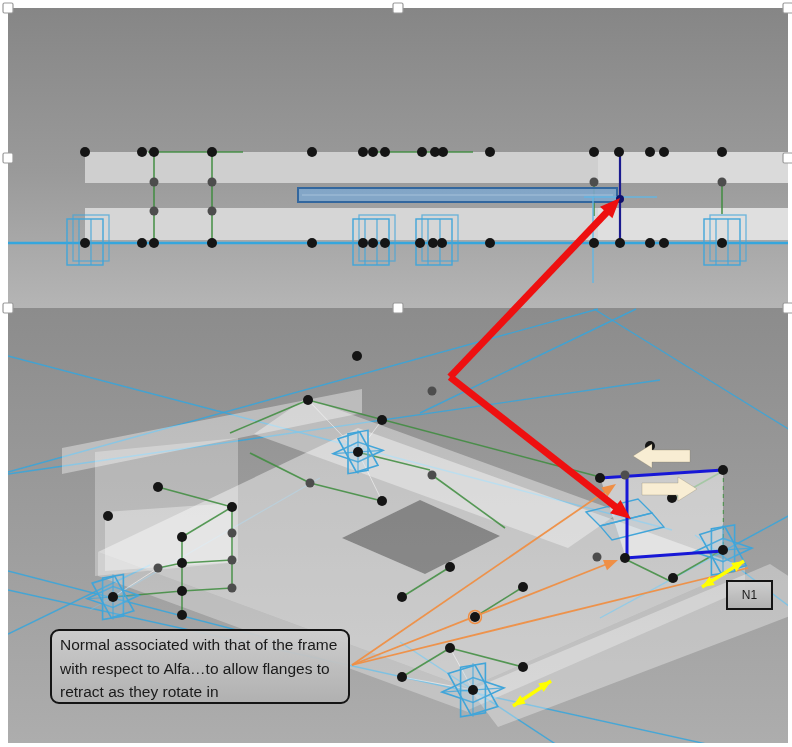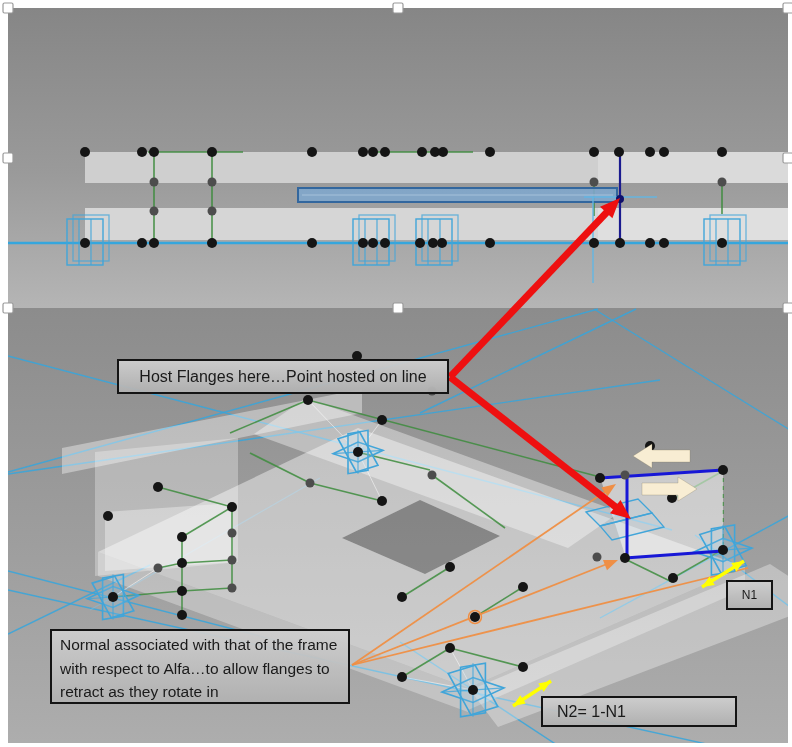--- a/index.html
+++ b/index.html
@@ -6,21 +6,21 @@
   #stage{position:relative;width:792px;height:747px;background:#ffffff;overflow:hidden;
          font-family:"Liberation Sans",sans-serif;}
   #scene{position:absolute;left:0;top:0;z-index:1;}
   .callout{position:absolute;z-index:2;box-sizing:border-box;
            background:linear-gradient(180deg, rgba(206,206,206,0.95), rgba(177,177,177,0.95));
            border:2px solid #141414;color:#1a1a1a;
            font-family:"Liberation Sans",sans-serif;}
   #host-box{left:117px;top:359px;width:332px;height:35px;display:flex;align-items:center;
             justify-content:center;font-size:16px;}
   #normal-box{left:50px;top:629px;width:300px;height:75px;padding:2px 8px;
-              font-size:15.5px;line-height:23.5px;}
+              font-size:15.5px;line-height:23.5px;border-radius:9px;}
   #n1-box{left:726px;top:580px;width:47px;height:30px;display:flex;align-items:center;
           justify-content:center;font-size:12px;}
   #n2-box{left:541px;top:696px;width:196px;height:31px;display:flex;align-items:center;
           padding-left:14px;font-size:16px;}
 </style>
 </head>
 <body>
 
 <div id="stage">
   <svg id="scene" width="792" height="747" viewBox="0 0 792 747">
@@ -298,20 +298,18 @@
         <rect x="393" y="3" width="10" height="10" rx="1.5" fill="#ffffff" stroke="#9a9a9a" stroke-width="1.2"></rect>
         <rect x="783" y="3" width="10" height="10" rx="1.5" fill="#ffffff" stroke="#9a9a9a" stroke-width="1.2"></rect>
         <rect x="3" y="153" width="10" height="10" rx="1.5" fill="#ffffff" stroke="#9a9a9a" stroke-width="1.2"></rect>
         <rect x="783" y="153" width="10" height="10" rx="1.5" fill="#ffffff" stroke="#9a9a9a" stroke-width="1.2"></rect>
         <rect x="3" y="303" width="10" height="10" rx="1.5" fill="#ffffff" stroke="#9a9a9a" stroke-width="1.2"></rect>
         <rect x="393" y="303" width="10" height="10" rx="1.5" fill="#ffffff" stroke="#9a9a9a" stroke-width="1.2"></rect>
         <rect x="783" y="303" width="10" height="10" rx="1.5" fill="#ffffff" stroke="#9a9a9a" stroke-width="1.2"></rect>
       </g>
     </svg>
 
-  <div id="host-box" class="callout">Host Flanges here…Point hosted on line</div>
 
   <div id="normal-box" class="callout">Normal associated with that of the frame with respect to Alfa…to allow flanges to retract as they rotate in</div>
 
   <div id="n1-box" class="callout">N1</div>
 
-  <div id="n2-box" class="callout">N2= 1-N1</div>
 </div>
 
 </body></html>

